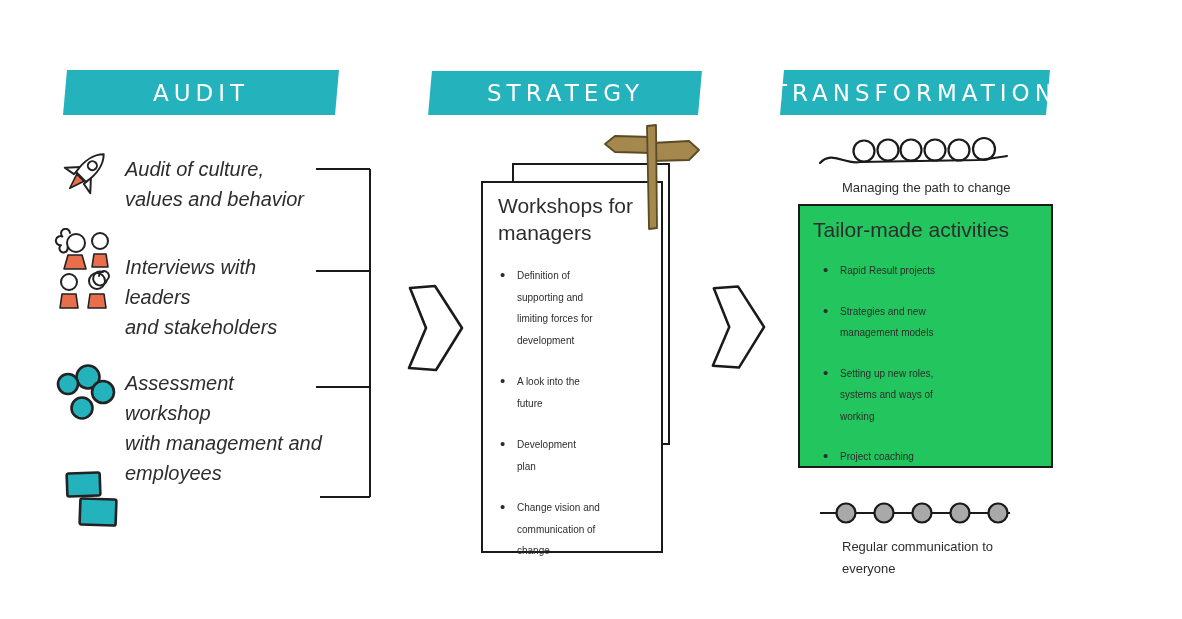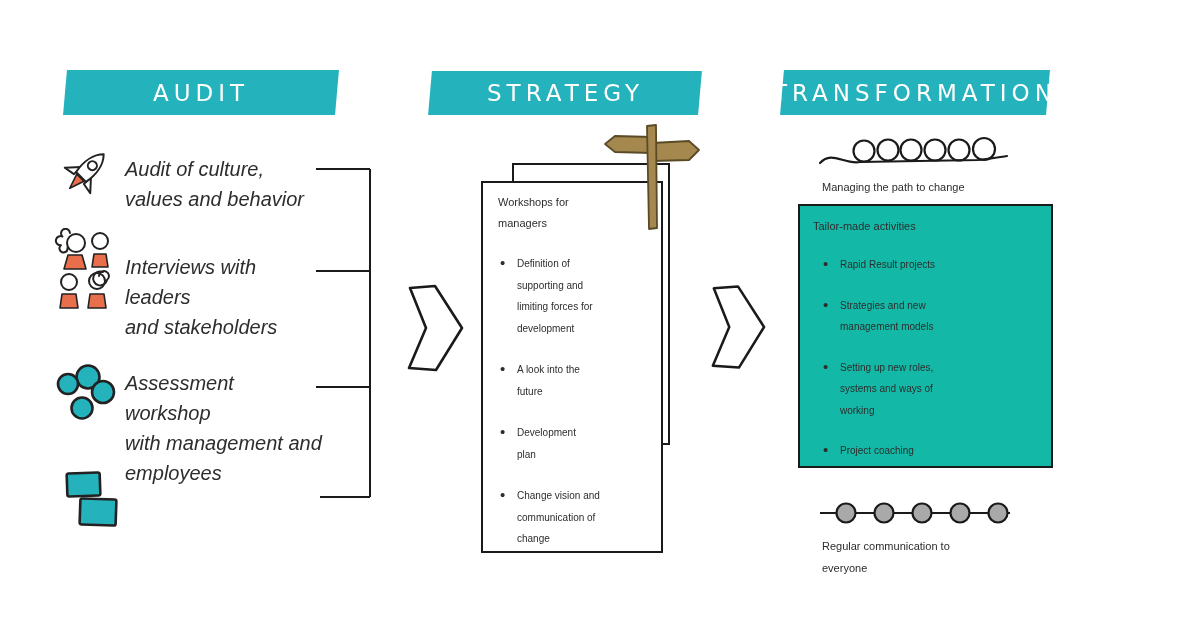--- a/index.html
+++ b/index.html
@@ -12,32 +12,32 @@
   .hdr{
     background:#24b2bc;color:#ffffff;display:flex;align-items:center;justify-content:center;
     font-family:"DejaVu Sans",sans-serif;font-size:23px;letter-spacing:5px;
     transform:skewX(-5deg);
   }
   .hdr span{transform:skewX(5deg);display:block;white-space:nowrap;}
   
   .item-text{font-size:20px;line-height:30px;white-space:pre-line;font-style:italic;}
   
   .card{background:#ffffff;border:2px solid #1a1a1a;box-sizing:border-box;}
-  .card-title{font-size:11px;line-height:21px;white-space:pre-line;padding:9px 10px 0 15px;}
+  .card-title{font-size:21px;line-height:27px;white-space:pre-line;padding:9px 10px 0 15px;}
   ul.blist{list-style:none;margin:19px 0 0 0;padding:0 8px 0 15px;}
   ul.blist li{
     position:relative;padding-left:19px;margin-bottom:20px;
     font-size:10px;line-height:21.5px;white-space:pre-line;
   }
   ul.blist li::before{content:"\2022";position:absolute;left:2px;top:-1px;font-size:15px;color:#2d2d2d;}
-  .tbox{background:#14b8a6;border:2px solid #1a1a1a;box-sizing:border-box;}
+  .tbox{background:#22c55e;border:2px solid #1a1a1a;box-sizing:border-box;}
   .tbox .card-title{padding:10px 10px 0 13px;}
   .tbox ul.blist{margin-top:17px;padding-left:21px;}
   .tbox ul.blist li{margin-bottom:19px;}
-  .caption{font-size:11px;line-height:21.5px;white-space:pre-line;}
+  .caption{font-size:13px;line-height:21.5px;white-space:pre-line;margin-left:20px;}
   svg{display:block;}
 </style>
 </head>
 <body>
 
 <div id="canvas">
 
   <div class="hdr abs" style="left:65px;top:70px;width:272px;height:45px;">
     <span>AUDIT</span>
   </div>

